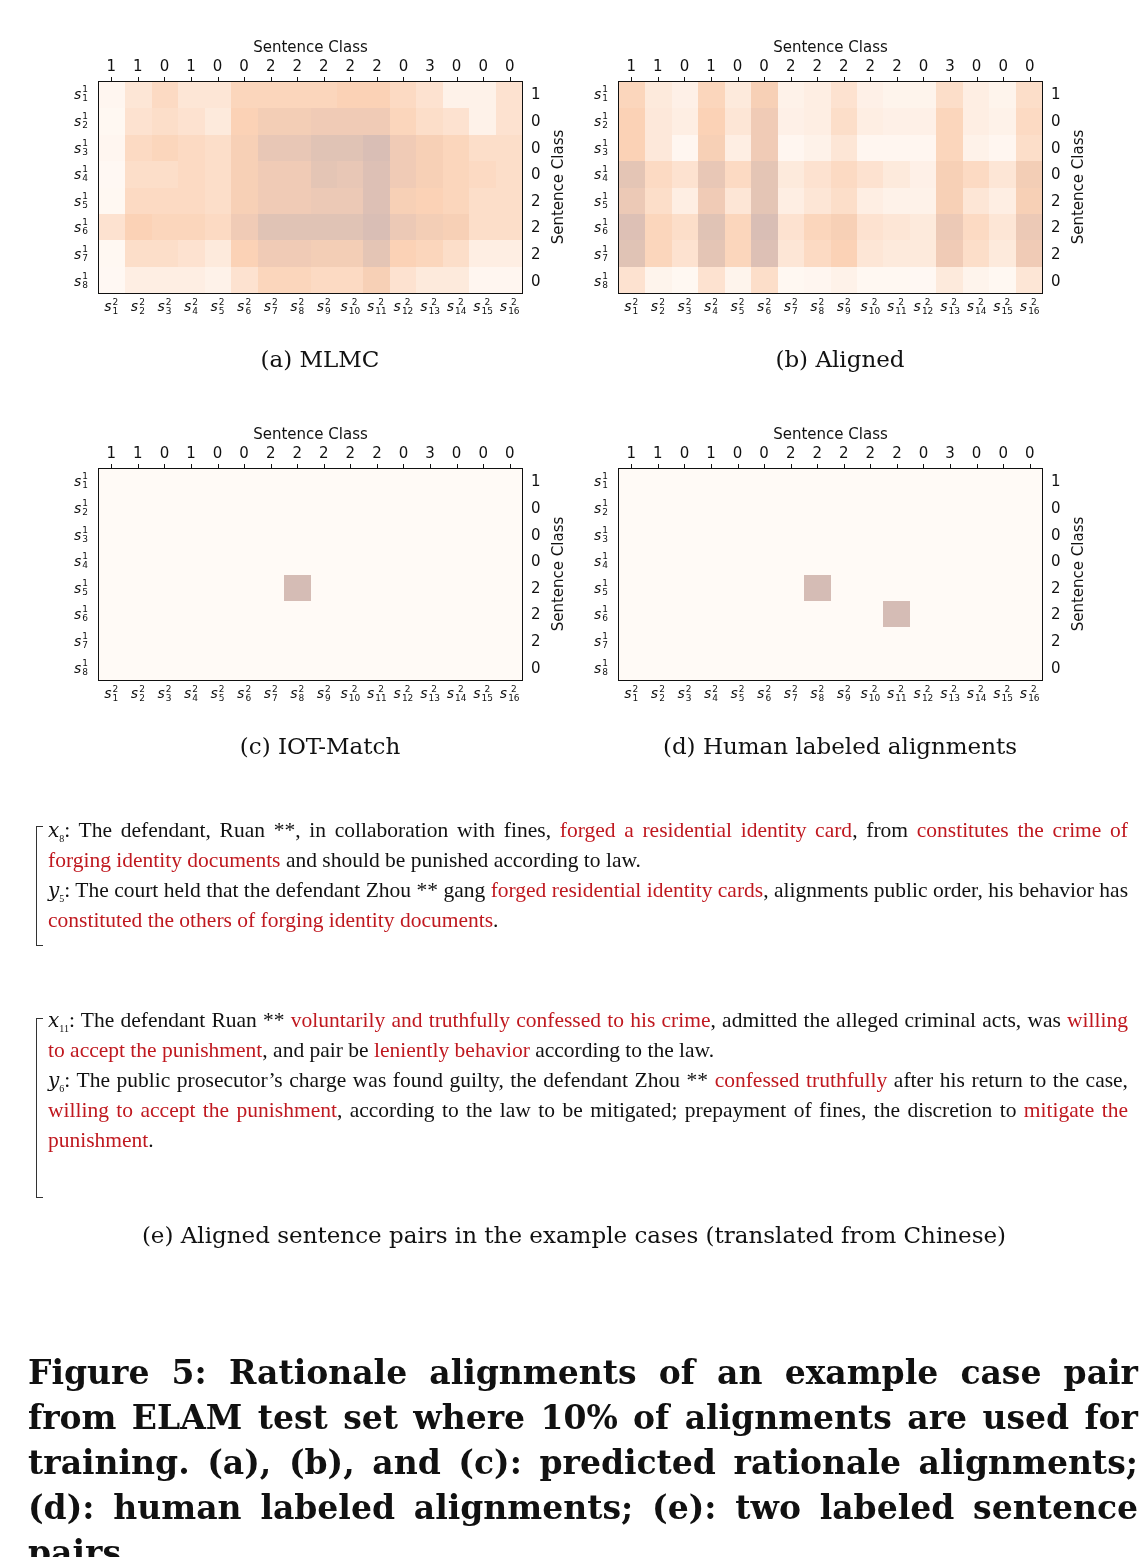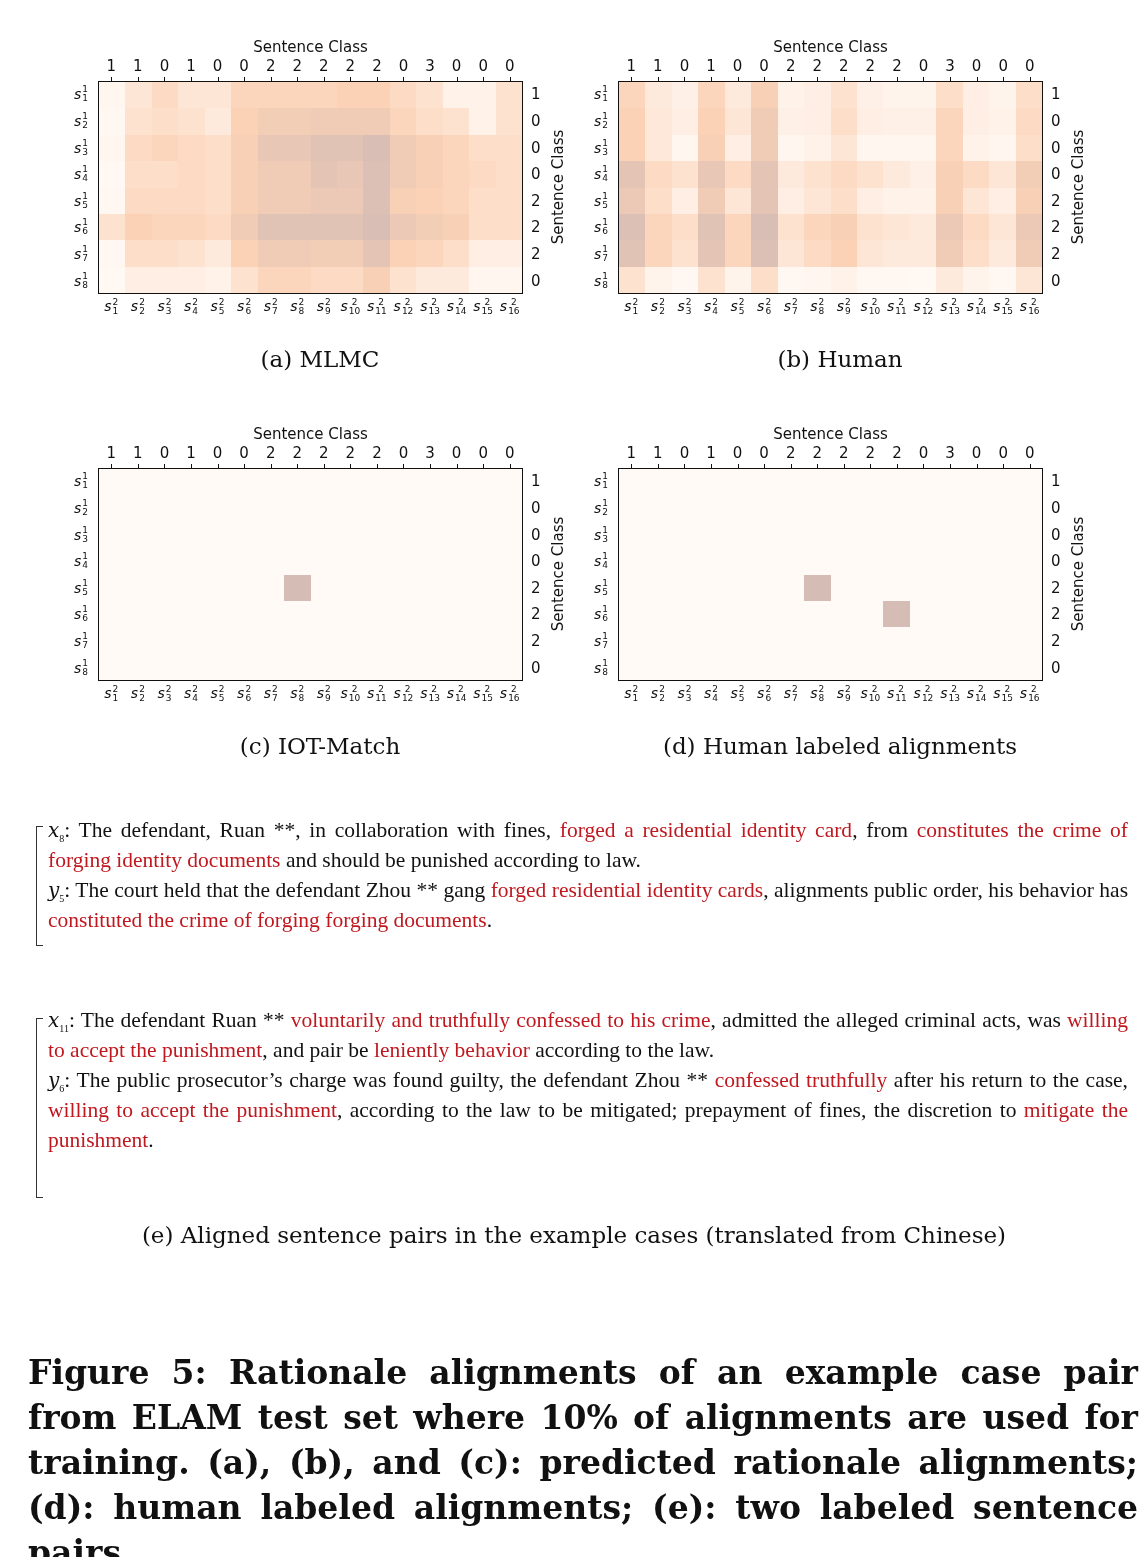--- a/index.html
+++ b/index.html
@@ -1233,28 +1233,28 @@
           <span>15</span>
         </span></span>
       <span><i class="sv">s</i><span style="display:inline-flex;flex-direction:column;font-size:9px;line-height:9px;margin-left:1px;vertical-align:middle;">
           <span>2</span>
           <span>16</span>
         </span></span>
     </div>
   </div>
 
 <div class="sub-caption" style="left:60px; top:346px;">(a)  MLMC</div>
-<div class="sub-caption" style="left:580px; top:346px;">(b)  Human</div>
+<div class="sub-caption" style="left:580px; top:346px;">(b)  Aligned</div>
 <div class="sub-caption" style="left:60px; top:733px;">(c)  IOT-Match</div>
 <div class="sub-caption" style="left:580px; top:733px;">(d)  Human labeled alignments</div>
 
 <div class="bracket" style="left:36px; top:826px; height:118px;"></div>
 <div class="text-block" style="top:815px;">
   <p><span><span class="var">x</span><sub>8</sub></span><span>: The defendant, Ruan **, in collaboration with fines, </span><span class="hl">forged a residential identity card</span><span>, from </span><span class="hl">constitutes the crime of forging identity documents</span><span> and should be punished according to law.</span></p>
-  <p><span><span class="var">y</span><sub>5</sub></span><span>: The court held that the defendant Zhou ** gang </span><span class="hl">forged residential identity cards</span><span>, alignments public order, his behavior has </span><span class="hl">constituted the crime of forging forging documents</span><span>.</span></p>
+  <p><span><span class="var">y</span><sub>5</sub></span><span>: The court held that the defendant Zhou ** gang </span><span class="hl">forged residential identity cards</span><span>, alignments public order, his behavior has </span><span class="hl">constituted the others of forging identity documents</span><span>.</span></p>
 </div>
 
 <div class="bracket" style="left:36px; top:1018px; height:178px;"></div>
 <div class="text-block" style="top:1005px;">
   <p><span><span class="var">x</span><sub>11</sub></span><span>: The defendant Ruan ** </span><span class="hl">voluntarily and truthfully confessed to his crime</span><span>, admitted the alleged criminal acts, was </span><span class="hl">willing to accept the punishment</span><span>, and pair be </span><span class="hl">leniently behavior</span><span> according to the law.</span></p>
   <p><span><span class="var">y</span><sub>6</sub></span><span>: The public prosecutor’s charge was found guilty, the defendant Zhou ** </span><span class="hl">confessed truthfully</span><span> after his return to the case, </span><span class="hl">willing to accept the punishment</span><span>, according to the law to be mitigated; prepayment of fines, the discretion to </span><span class="hl">mitigate the punishment</span><span>.</span></p>
 </div>
 
 <div class="caption-e">(e)  Aligned sentence pairs in the example cases (translated from Chinese)</div>
 

